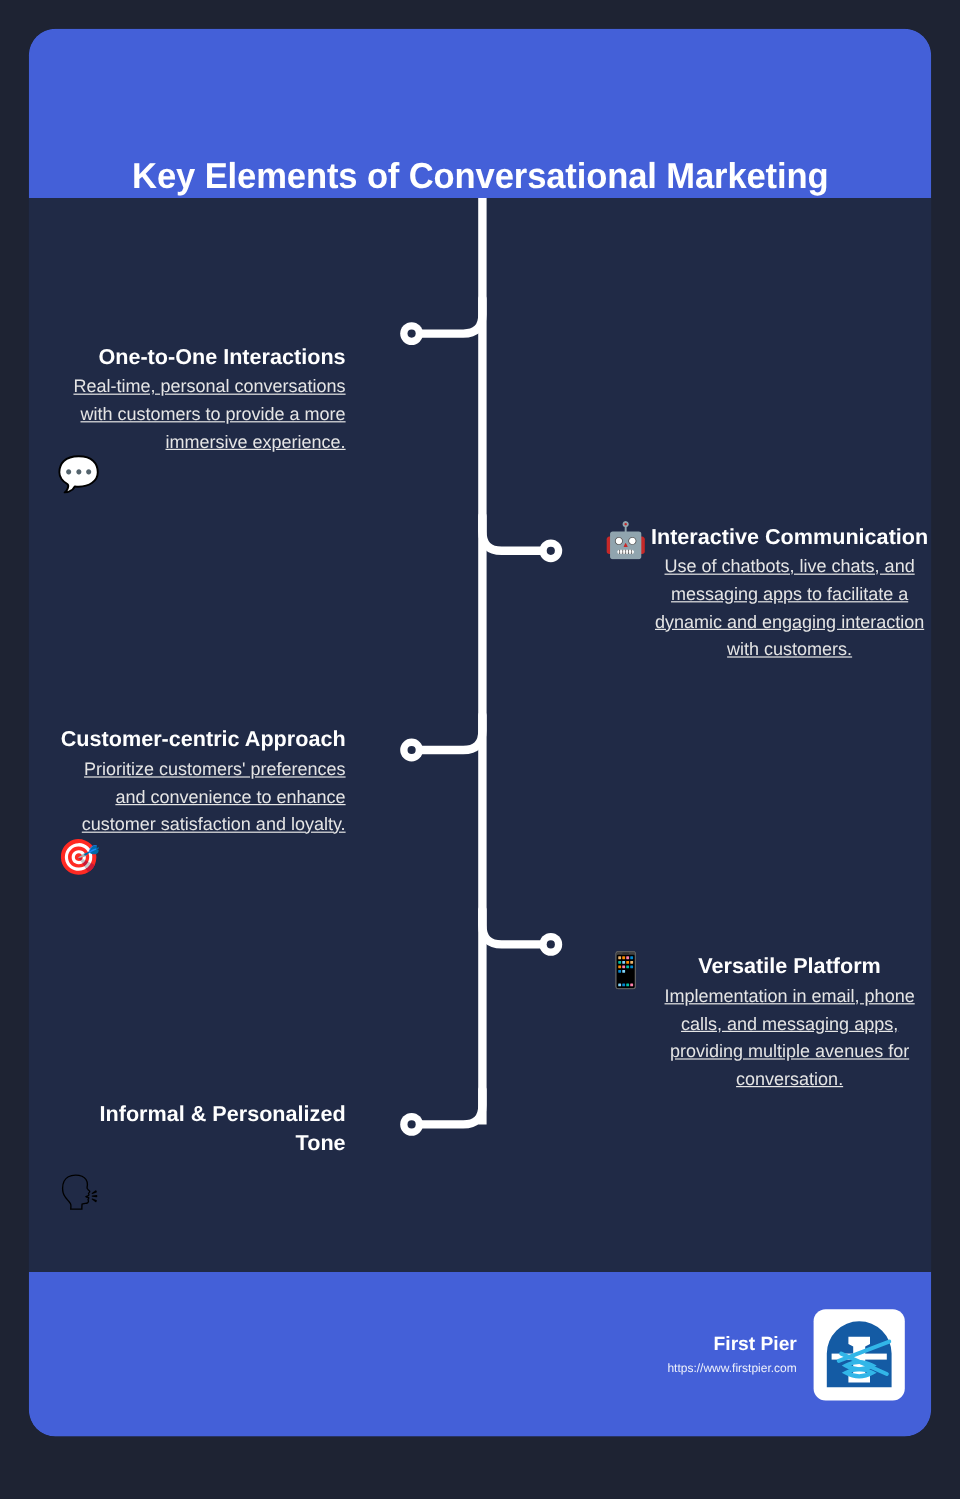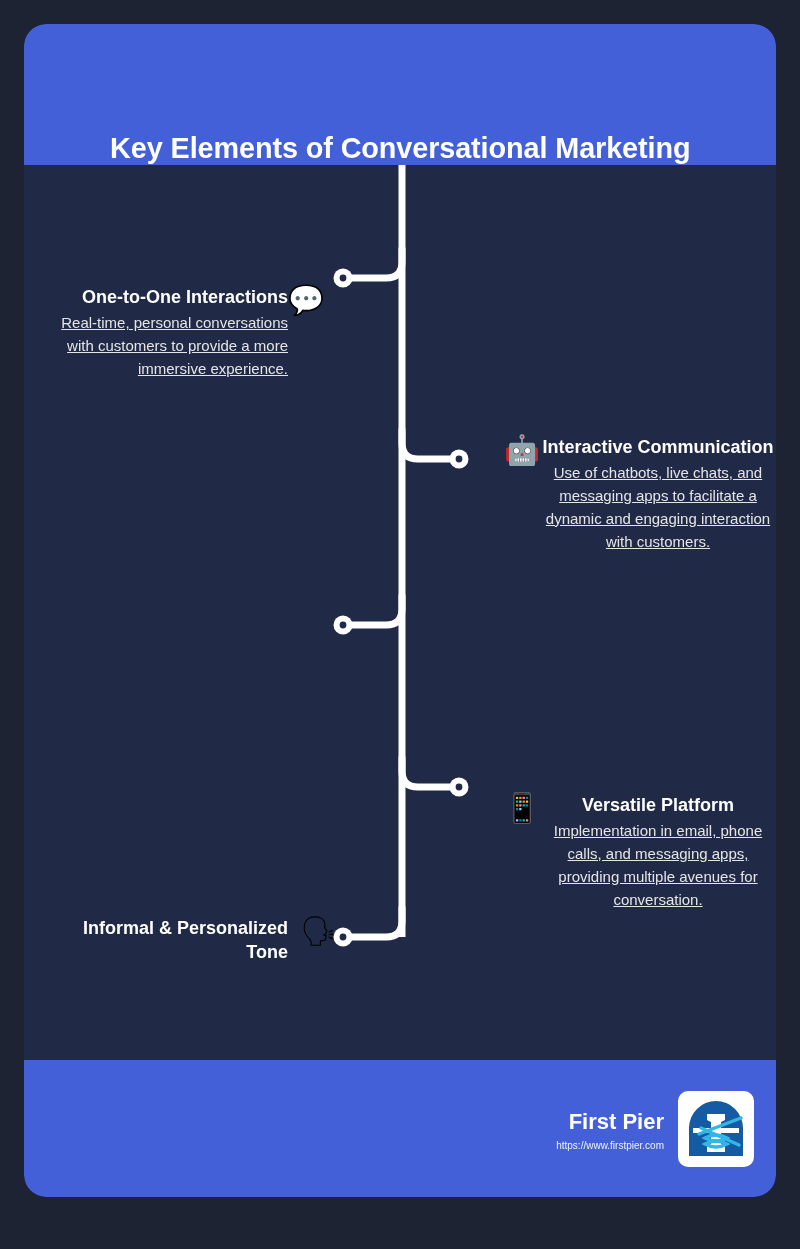--- a/index.html
+++ b/index.html
@@ -74,21 +74,21 @@
     justify-content: flex-end;
     padding-right: 22px;
     box-sizing: border-box;
   }
   .footer-text {
     text-align: right;
     margin-right: 14px;
   }
   .footer-brand {
     color: #ffffff;
-    font-size: 22px;
+    font-size: 16px;
     font-weight: bold;
     line-height: 1.5;
   }
   .footer-url {
     color: #eef1fb;
     font-size: 10px;
     line-height: 1.5;
   }
   .footer-logo {
     width: 76px;
@@ -111,21 +111,21 @@
     height: 1173px;
     pointer-events: none;
   }
 
   
   .row {
     position: absolute;
     display: flex;
     align-items: flex-start;
   }
-  .row-left  { }
+  .row-left  { flex-direction: column; }
   .row-right { flex-direction: row; }
 
   .emoji {
     font-size: 29px;
     line-height: 1;
     width: 34px;
     text-align: center;
     flex: none;
     font-family: "DejaVu Sans", sans-serif;
   }
@@ -202,20 +202,27 @@
     </div>
 
     <div class="row row-right" id="row-1">
       <div class="emoji">🤖</div>
       <div class="text-block text-right">
         <div class="item-title">Interactive Communication</div>
         <div class="item-desc">Use of chatbots, live chats, and messaging apps to facilitate a dynamic and engaging interaction with customers.</div>
       </div>
     </div>
 
+    <div class="row row-left" id="row-2">
+      <div class="text-block text-left">
+        <div class="item-title">Customer-centric Approach</div>
+        <div class="item-desc">Prioritize customers' preferences and convenience to enhance customer satisfaction and loyalty.</div>
+      </div>
+      <div class="emoji">🎯</div>
+    </div>
 
     <div class="row row-right" id="row-3">
       <div class="emoji">📱</div>
       <div class="text-block text-right">
         <div class="item-title">Versatile Platform</div>
         <div class="item-desc">Implementation in email, phone calls, and messaging apps, providing multiple avenues for conversation.</div>
       </div>
     </div>
 
     <div class="row row-left" id="row-4">

